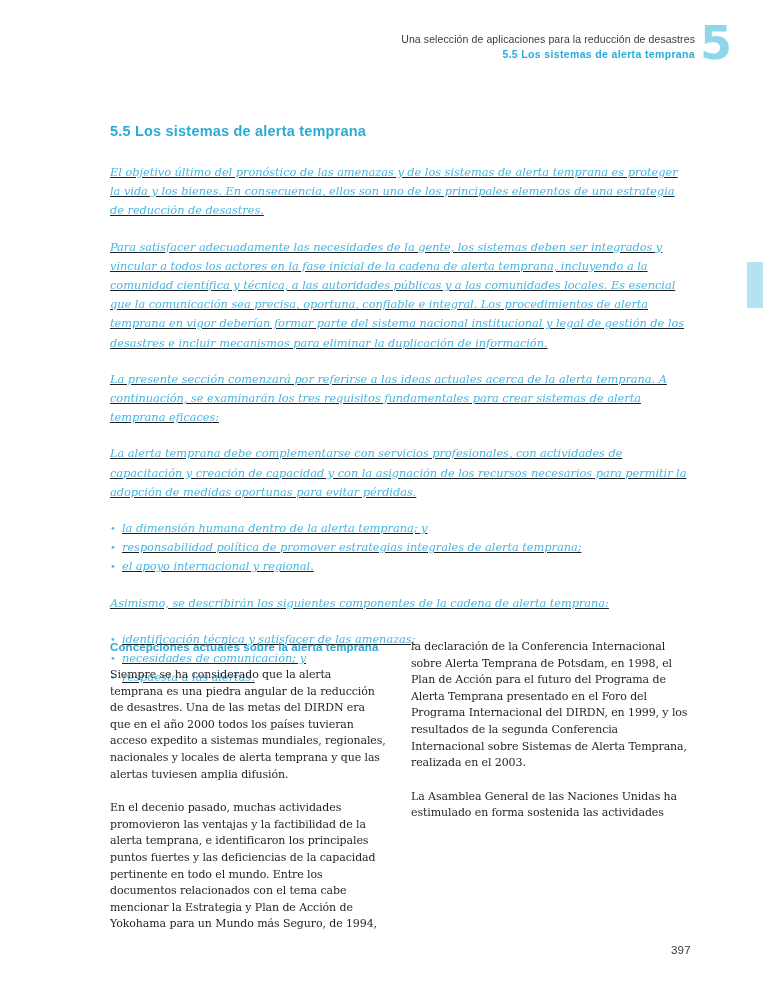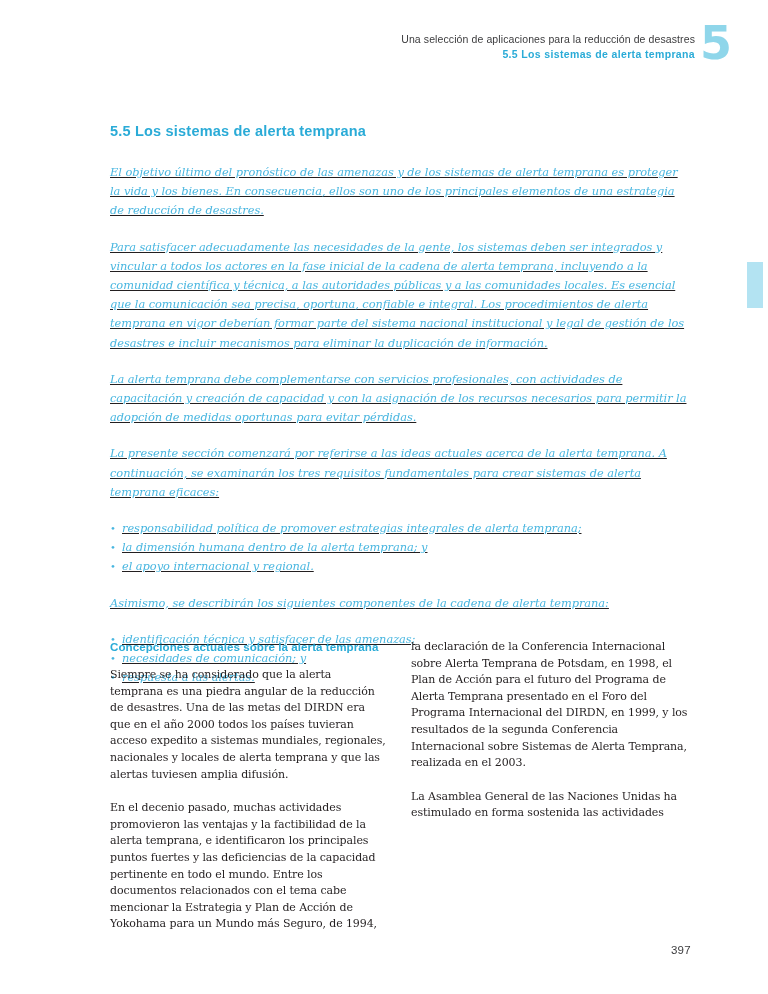--- a/index.html
+++ b/index.html
@@ -182,25 +182,25 @@
   </div>
   <div class="chapter-number">5</div>
 
   <div class="edge-tab"></div>
 
   <div class="section-title">5.5 Los sistemas de alerta temprana</div>
 
   <div class="intro">
     <p>El objetivo último del pronóstico de las amenazas  y de los sistemas de alerta temprana es proteger la vida y los bienes.  En consecuencia, ellos son uno de los principales elementos  de una estrategia de reducción de desastres.</p>
     <p>Para satisfacer adecuadamente las necesidades de la gente, los sistemas deben ser integrados y vincular a todos los actores en la fase inicial de la cadena de alerta temprana, incluyendo a la comunidad científica y técnica, a las autoridades públicas y a las comunidades  locales.  Es esencial que la comunicación sea precisa, oportuna, confiable e integral.  Los procedimientos de alerta temprana en vigor deberían formar parte del sistema nacional institucional y legal de gestión de los desastres e incluir mecanismos para  eliminar la duplicación de información.</p>
+    <p>La presente sección comenzará por referirse a las ideas actuales acerca de la alerta temprana.  A continuación, se examinarán los tres requisitos fundamentales para crear sistemas  de alerta temprana eficaces:</p>
     <p>La alerta temprana debe complementarse con servicios profesionales, con actividades de capacitación y creación de capacidad y con la asignación de los recursos necesarios para permitir la adopción de medidas oportunas para evitar pérdidas.</p>
-    <p>La presente sección comenzará por referirse a las ideas actuales acerca de la alerta temprana.  A continuación, se examinarán los tres requisitos fundamentales para crear sistemas  de alerta temprana eficaces:</p>
     <ul>
+      <li>la dimensión humana dentro de la alerta temprana; y</li>
       <li>responsabilidad política de promover estrategias integrales de alerta temprana;</li>
-      <li>la dimensión humana dentro de la alerta temprana; y</li>
       <li>el apoyo internacional y regional.</li>
     </ul>
     <p>Asimismo, se describirán los siguientes componentes de la cadena de alerta  temprana:</p>
     <ul>
       <li>identificación técnica y satisfacer de las amenazas;</li>
       <li>necesidades de comunicación; y</li>
       <li>respuesta a las alertas.</li>
     </ul>
   </div>
 

